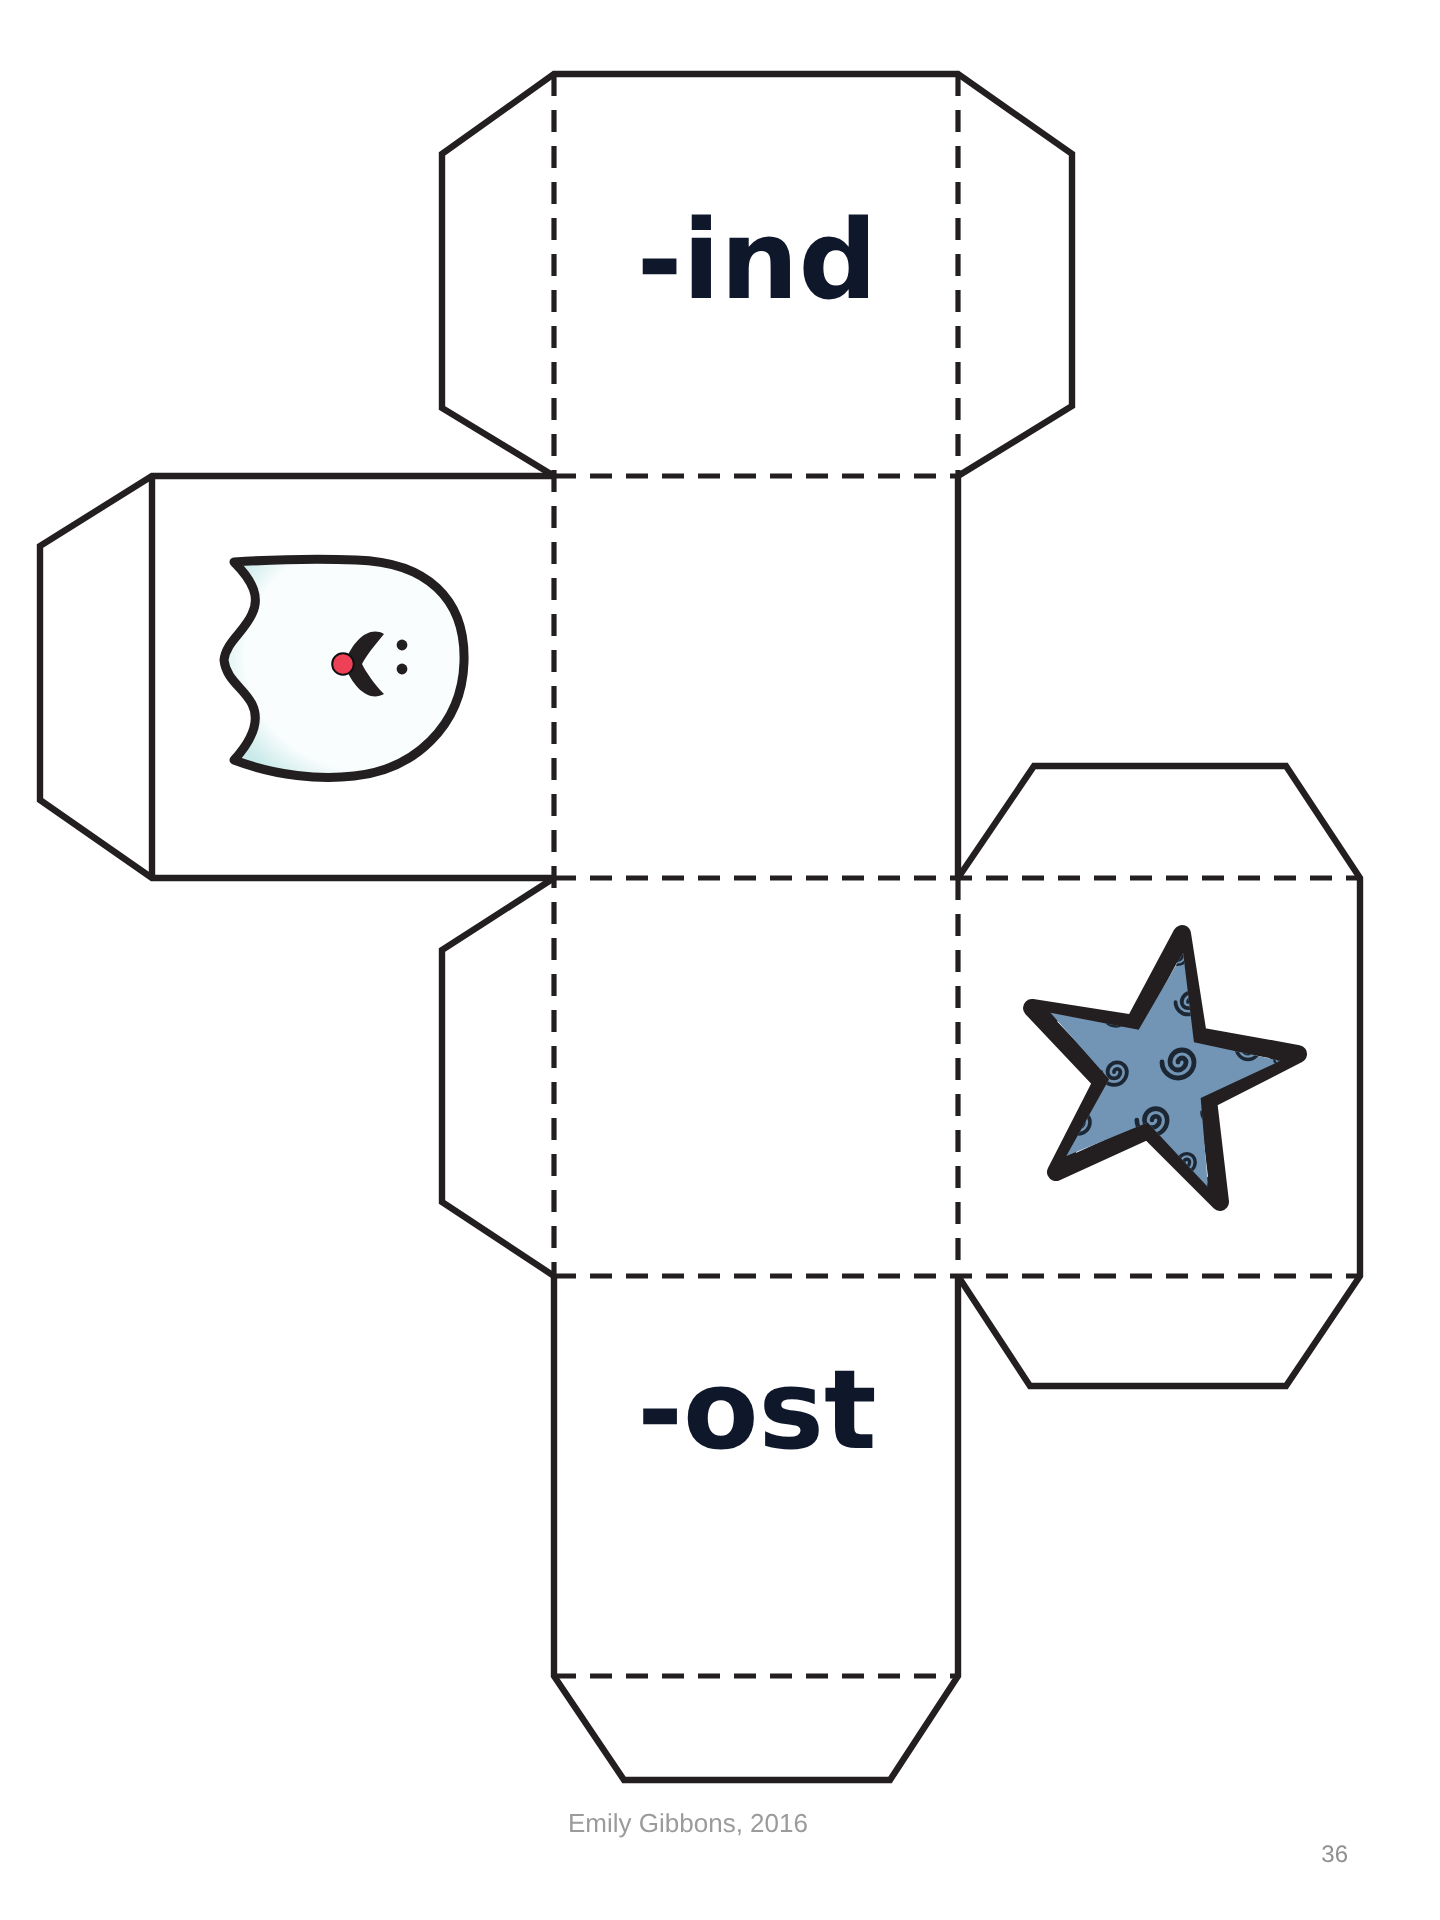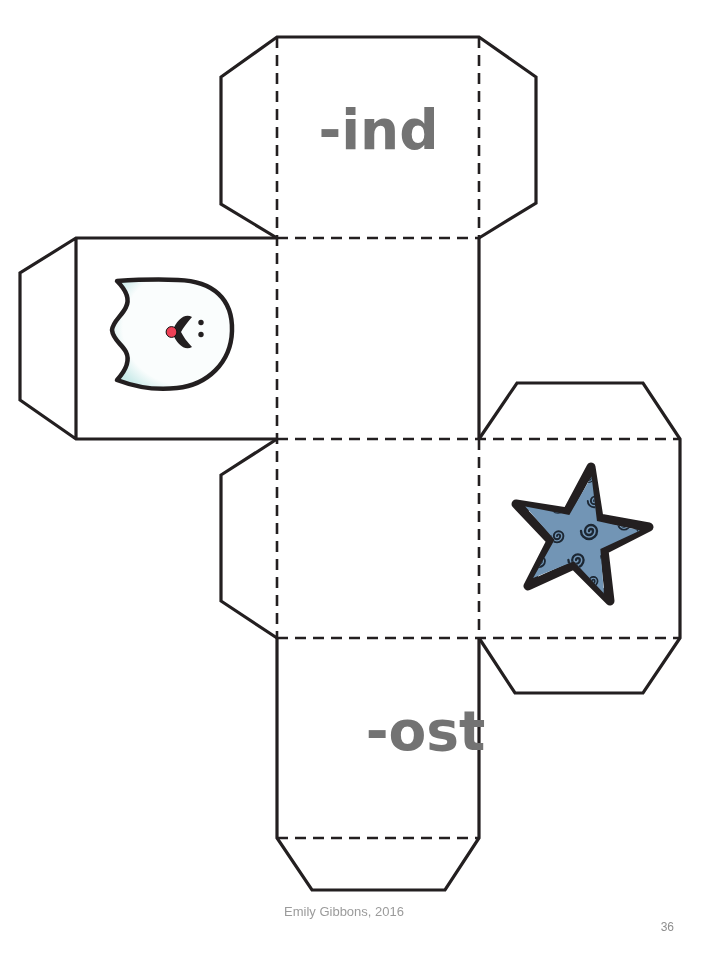--- a/index.html
+++ b/index.html
@@ -12,26 +12,26 @@
   }
   .net-svg{position:absolute;left:0;top:0;}
   .cut path{fill:none;stroke-width:3.2px;stroke-linejoin:miter;}
   .fold path{fill:none;stroke-width:2.6px;stroke-dasharray:11 7;}
   .face-label{
     position:absolute;left:277px;width:203px;height:201px;
     display:flex;align-items:center;justify-content:center;
     box-sizing:border-box;padding-bottom:16px;
     font-family:"DejaVu Sans",sans-serif;
     font-weight:700;font-size:55px;letter-spacing:0px;
-    color:#737373;
+    color:#0f172a;
   }
   .label-ind{top:37px;}
   .label-ild{top:238px;}
   .label-old{top:439px;}
-  .label-ost{top:638px;margin-left:47px;}
+  .label-ost{top:612px;}
   .footer-credit{
     position:absolute;top:904px;left:0;width:688px;
     text-align:center;font-size:13px;color:#9b9b9b;
   }
   .page-number{
     position:absolute;top:920px;right:46px;
     font-size:12px;color:#8f8f8f;
   }
 </style>
 </head>

